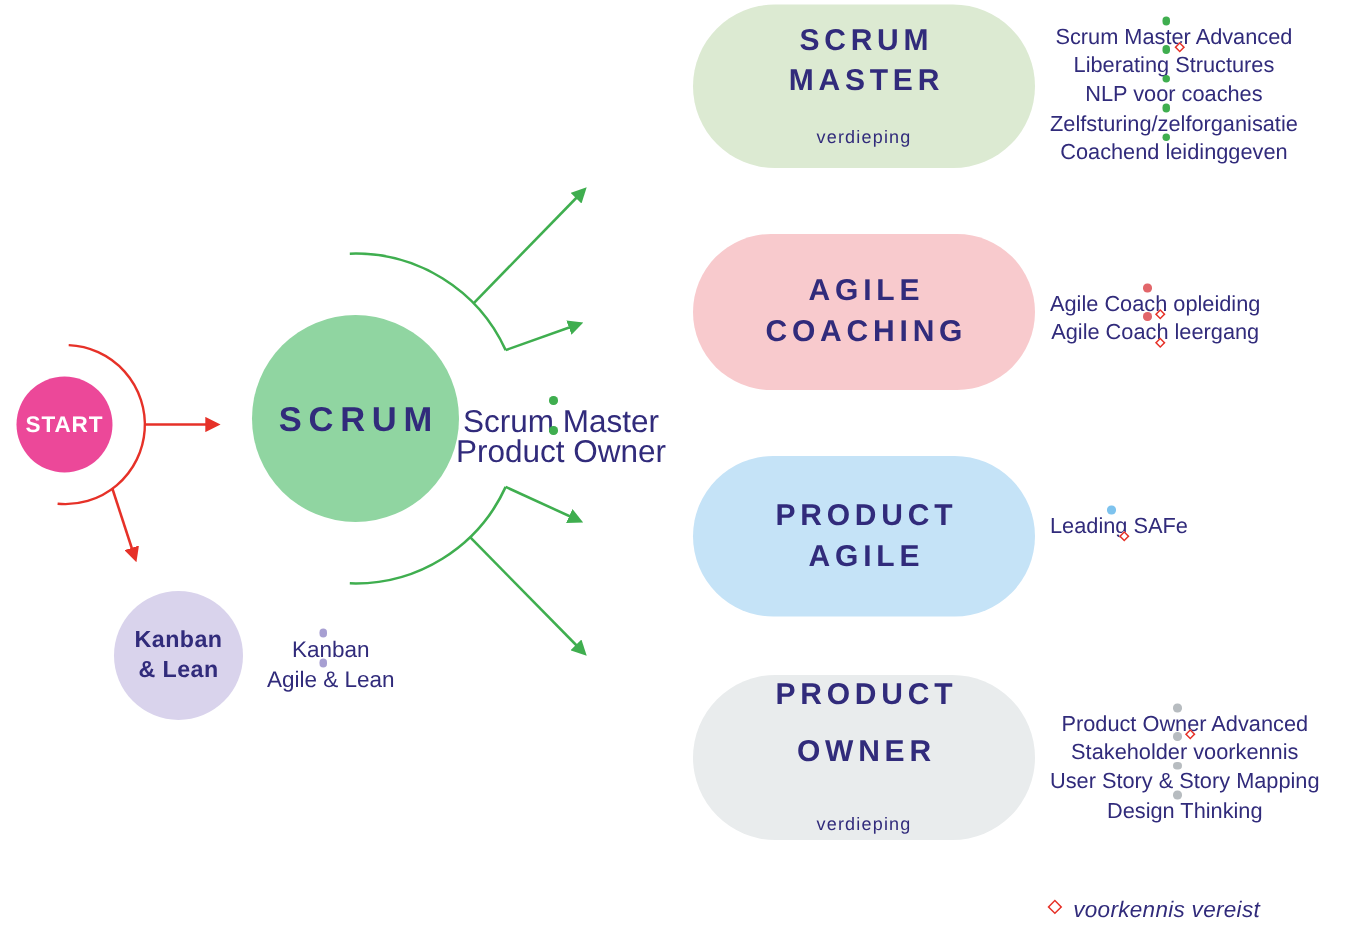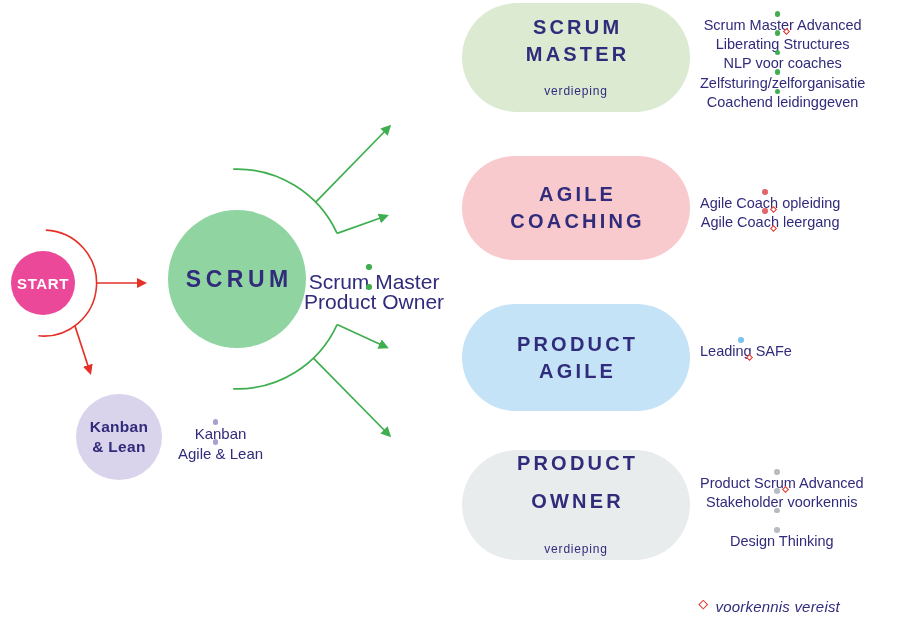--- a/index.html
+++ b/index.html
@@ -229,32 +229,33 @@
         <span>Leading SAFe</span>
         <span class="diamond"></span>
       </div>
 
     </div>
 
   <div class="course-list list-po" style="--dot: #b7bcc0;">
 
       <div class="li">
         <span class="dot"></span>
-        <span>Product Scrum Advanced</span>
+        <span>Product Owner Advanced</span>
         <span class="diamond"></span>
       </div>
 
       <div class="li">
         <span class="dot"></span>
         <span>Stakeholder voorkennis</span>
 
       </div>
 
       <div class="li">
         <span class="dot"></span>
+        <span>User Story &amp; Story Mapping</span>
 
       </div>
 
       <div class="li">
         <span class="dot"></span>
         <span>Design Thinking</span>
 
       </div>
     </div>
 

